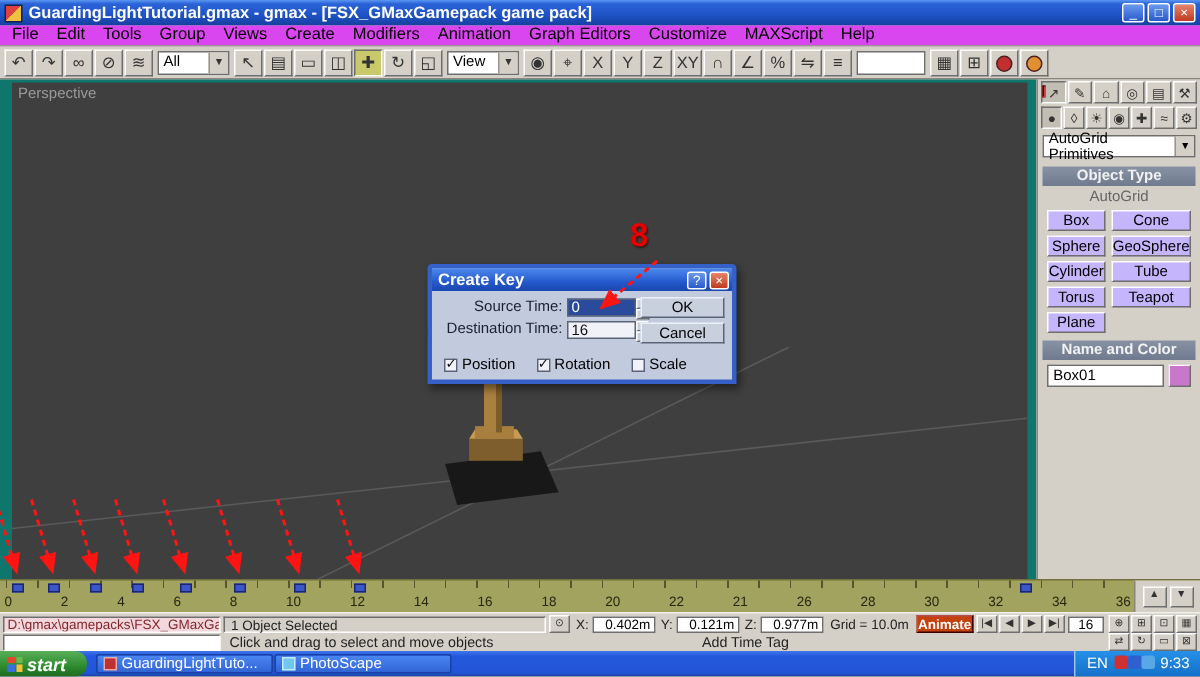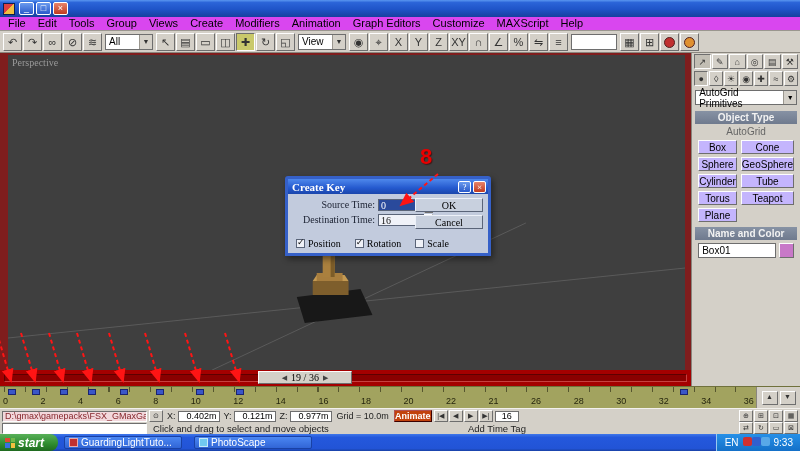--- a/index.html
+++ b/index.html
@@ -30,21 +30,21 @@
   .tbtn.tactive{background:#C9C96B;border-color:#6E6E6E #FDFDFD #FDFDFD #6E6E6E;}
   .tdrop{height:16px;min-width:48px;background:#FFF;border:1px solid #6E6E6E;display:flex;align-items:center;
     font-size:10px;padding-left:3px;margin:0 2px;}
   .tdrop .da{margin-left:auto;width:13px;height:14px;background:#D4D0C8;border-left:1px solid #9A968E;
     font-size:7px;text-align:center;line-height:14px;color:#333;}
   .tfield{height:16px;width:46px;background:#FFF;border:1px solid #6E6E6E;margin:0 2px;}
   .ball{display:inline-block;width:11px;height:11px;border-radius:50%;margin-top:3px;border:1px solid #502020;}
 
   
   .main{position:absolute;top:53px;left:0;width:800px;height:333px;display:flex;}
-  .vpcol{width:694px;display:flex;flex-direction:column;background:#7f1d1d;font-family:Liberation Serif, serif;}
+  .vpcol{width:694px;display:flex;flex-direction:row;background:#0f766e;}
   .vpwrap{flex:1;padding:2px 6px 0 8px;}
   .viewport{position:relative;width:100%;height:100%;background:#3F3F3F;overflow:hidden;}
   .vplabel{position:absolute;left:4px;top:2px;color:#9A9A9A;font-size:10px;z-index:3;}
   .scene{position:absolute;inset:0;width:100%;height:100%;z-index:1;}
 
   
   .tsrow{height:16px;position:relative;background:#A40000;}
   .tschannel{position:absolute;left:4px;right:4px;top:4px;height:8px;background:#8A0000;
     border:1px solid;border-color:#5E0000 #C84040 #C84040 #5E0000;}
   .tsbtn{position:absolute;left:258px;top:1px;width:94px;height:13px;display:flex;align-items:center;justify-content:center;
@@ -84,21 +84,21 @@
   .drow{position:absolute;left:2px;height:13px;display:flex;align-items:center;}
   .dlab{width:88px;text-align:right;color:#1A2030;padding-right:3px;}
   .dfield{width:46px;height:12px;background:#F0F2F8;border:1px solid #5A6478;padding:0 2px;color:#111;}
   .dfield.sel{background:#2A4A9C;color:#FFF;}
   .dspin{width:9px;height:12px;display:flex;flex-direction:column;}
   .dspin i{flex:1;font-style:normal;font-size:5px;line-height:5px;text-align:center;color:#222;
     border:1px solid;border-color:#FDFDFD #6E6E6E #6E6E6E #FDFDFD;background:#C8D0DE;}
   .dspin i.up::after{content:"▴";}
   .dspin i.dn::after{content:"▾";}
   .dbtns{position:absolute;right:5px;top:4px;display:flex;flex-direction:column;gap:3px;}
-  .pbtn{width:68px;height:14px;font-size:10px;text-align:center;line-height:13px;background:#C8D0DE;
+  .pbtn{width:56px;height:14px;font-size:10px;text-align:center;line-height:13px;background:#C8D0DE;
     border:1px solid;border-color:#ECF0F8 #5A6478 #5A6478 #ECF0F8;}
   .dchecks{position:absolute;left:8px;bottom:4px;display:flex;gap:14px;}
   .chk{display:flex;align-items:center;gap:3px;}
   .chk .box{width:9px;height:9px;background:#F0F2F8;border:1px solid #5A6478;position:relative;}
   .chk .box.on::after{content:"✓";position:absolute;left:0;top:-3px;font-size:9px;color:#111;}
 
   
   .ruler{position:absolute;top:386px;left:0;width:800px;height:22px;background:#A2A35F;border-top:1px solid #70713C;}
   .ruler::before{content:"";position:absolute;left:4px;right:46px;top:0;height:5px;
     background:repeating-linear-gradient(90deg,rgba(60,60,30,.75) 0 1px,transparent 1px 20.9px);}
@@ -140,21 +140,21 @@
     background:linear-gradient(180deg,#3F77EA 0%,#2458DC 20%,#2254D6 85%,#1941A5 100%);}
   .startbtn{height:17px;width:58px;display:flex;align-items:center;gap:3px;padding:0 8px 0 5px;
     background:linear-gradient(180deg,#58B058 0%,#2E8B2E 60%,#1F6A1F 100%);border-radius:0 8px 8px 0;
     color:#FFF;font-weight:bold;font-style:italic;font-size:12px;}
   .winflag{width:10px;height:10px;display:grid;grid-template-columns:1fr 1fr;gap:1px;}
   .winflag i{display:block;}
   .winflag i:nth-child(1){background:#E04830;}
   .winflag i:nth-child(2){background:#70B84C;}
   .winflag i:nth-child(3){background:#3870E0;}
   .winflag i:nth-child(4){background:#F0C040;}
-  #tasks{display:flex;gap:12px;margin-left:6px;}
+  #tasks{display:flex;gap:1px;margin-left:6px;}
   .task{width:118px;height:13px;display:flex;align-items:center;gap:3px;padding:0 4px;border-radius:2px;
     background:linear-gradient(180deg,#4A86F2,#3165D6);border:1px solid #1941A5;color:#FFF;font-size:10px;}
   .ticon{width:9px;height:9px;border:1px solid rgba(255,255,255,.6);}
   .tlabel{white-space:nowrap;overflow:hidden;}
   .tray{margin-left:auto;height:17px;display:flex;align-items:center;gap:4px;padding:0 7px 0 8px;
     background:linear-gradient(180deg,#2690E8,#1470C8);border-left:1px solid #9AC8F0;color:#FFF;font-size:10px;}
   .trayicon{display:inline-block;width:9px;height:9px;border-radius:2px;}
 
   
   #annot{position:absolute;inset:0;width:800px;height:451px;z-index:90;pointer-events:none;}
@@ -162,20 +162,21 @@
   .annot8{position:absolute;left:420px;top:144px;z-index:91;color:#E80000;font-size:22px;font-weight:bold;
     pointer-events:none;text-shadow:1px 1px 1px rgba(60,0,0,.6);}
 </style>
 </head>
 <body>
 
 <div class="screen">
 
   <div class="titlebar">
     <span class="appicon"></span>
+    <span class="title">GuardingLightTutorial.gmax - gmax - [FSX_GMaxGamepack game pack]</span>
     <span class="winbtns">
       <span class="wb">_</span>
       <span class="wb">□</span>
       <span class="wb close">×</span>
     </span>
   </div>
 
   <div class="menubar" id="menubar">
       <div class="mitem">File</div>
       <div class="mitem">Edit</div>
@@ -395,20 +396,21 @@
       </div>
     <div class="ruler-end">
       <div class="sbtn">▲</div>
       <div class="sbtn">▼</div>
     </div>
   </div>
 
   <div class="statusbar">
     <div class="srow">
       <div class="listener pink">D:\gmax\gamepacks\FSX_GMaxGamepack\*</div>
+      <div class="selstat">1 Object Selected</div>
       <div class="sbtn">⊙</div>
       <span class="clabel">X:</span>
       <span class="cfield">0.402m</span>
       <span class="clabel">Y:</span>
       <span class="cfield">0.121m</span>
       <span class="clabel">Z:</span>
       <span class="cfield">0.977m</span>
       <span class="gridlbl">Grid = 10.0m</span>
       <div class="animate">Animate</div>
       <div id="pb">

